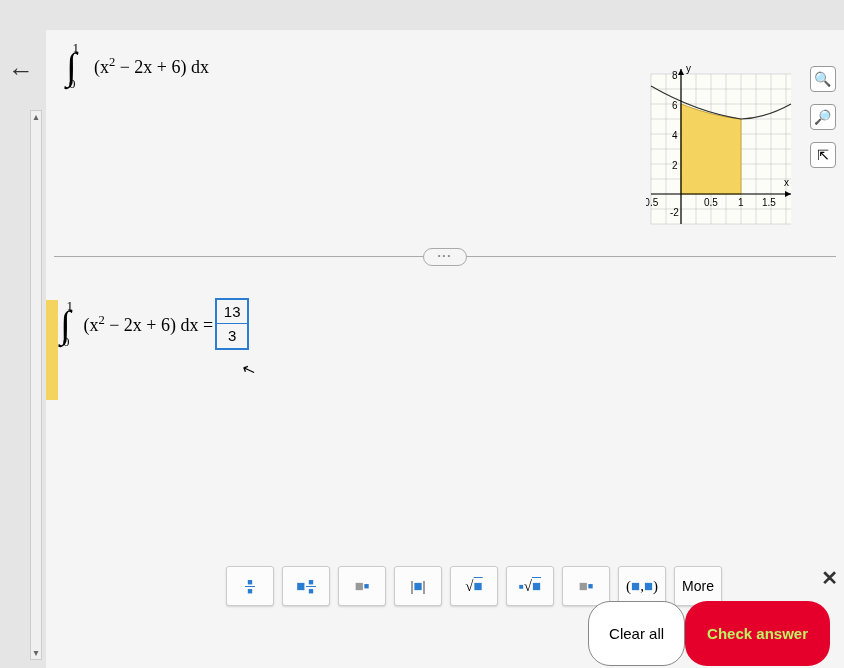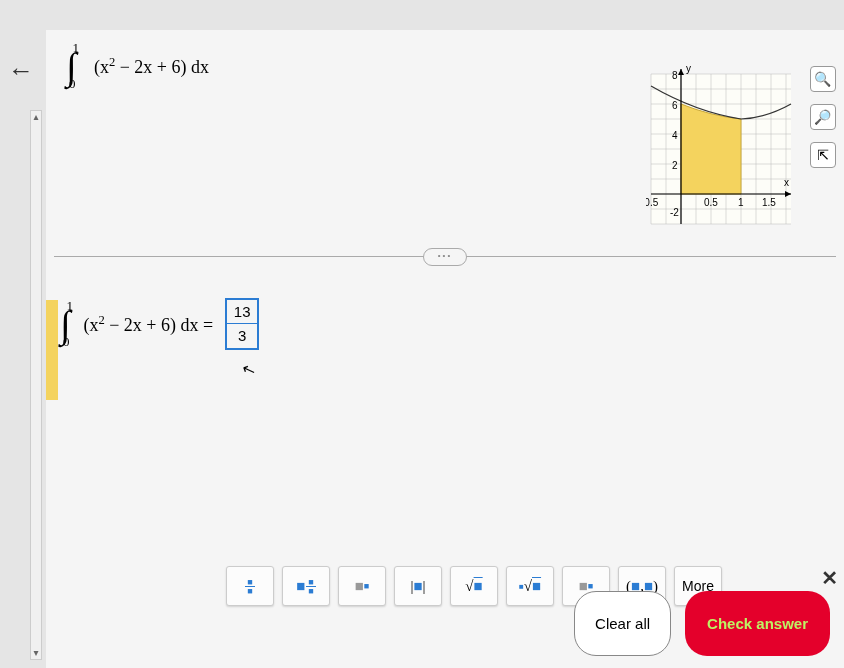--- a/index.html
+++ b/index.html
@@ -17,29 +17,29 @@
 .int-body{display:inline-block;vertical-align:middle}
 sup{font-size:0.7em}
 .right-tools{position:absolute;right:6px;top:36px;width:28px}
 .right-tools div{width:26px;height:26px;border:1px solid #999;border-radius:4px;margin-bottom:12px;background:#fff;text-align:center;line-height:24px;font-size:14px;cursor:pointer}
 .graph{position:absolute;right:48px;top:34px;width:150px;height:170px}
 .divider{position:absolute;left:8px;right:8px;top:226px;border-top:1px solid #aaa}
 .divider-pill{position:absolute;left:50%;top:-9px;transform:translateX(-50%);width:44px;height:18px;border:1px solid #aaa;border-radius:10px;background:#f5f5f5;text-align:center;font-size:8px;color:#888;line-height:14px;letter-spacing:2px}
 .answer-area{position:absolute;left:0;top:268px;right:0}
 .yellow-tab{position:absolute;left:0;top:2px;width:12px;height:100px;background:#f4d35e}
 .answer-line{margin-left:14px;font-family:'Times New Roman',serif;font-size:18px;display:flex;align-items:center}
-.frac-input{display:inline-flex;flex-direction:column;border:2px solid #2b7cd3;margin-left:12px}
+.frac-input{display:inline-flex;flex-direction:column;border:2px solid #2b7cd3;margin-left:2px}
 .frac-input div{width:30px;height:24px;text-align:center;line-height:24px;font-size:15px;font-family:Arial}
 .frac-input .num{border-bottom:1px solid #2b7cd3}
 .cursor-arrow{position:absolute;left:196px;top:62px;font-size:16px;color:#000;transform:rotate(-20deg)}
 .toolbar{position:absolute;left:180px;bottom:62px;display:flex;gap:8px;align-items:center}
 .tool-btn{width:48px;height:40px;background:#fcfcfc;border:1px solid #ccc;border-radius:3px;font-family:'Times New Roman',serif;font-size:15px;display:flex;align-items:center;justify-content:center;cursor:pointer;box-shadow:0 1px 2px rgba(0,0,0,0.15)}
 .tool-more{padding:0 22px;font-family:Arial;font-size:14px}
 .close-x{position:absolute;right:6px;bottom:78px;font-size:20px;font-weight:bold;color:#333;cursor:pointer}
-.bottom-btns{position:absolute;right:14px;bottom:12px;display:flex;gap:14px}
+.bottom-btns{position:absolute;right:14px;bottom:2px;display:flex;}
 .clear-btn{padding:8px 20px;border:1.5px solid #888;border-radius:22px;background:#fff;font-size:15px;cursor:pointer}
 .check-btn{padding:24px 22px;border:none;border-radius:22px;background:#e4002b;color:#bef264;font-size:15px;font-weight:bold;cursor:pointer}
 .mini-frac{display:inline-flex;flex-direction:column;align-items:center;font-size:9px;line-height:8px}
 .mini-frac span:first-child{border-bottom:1px solid #2b7cd3;padding:0 2px}
 .mixed{display:inline-flex;align-items:center;gap:1px}
 </style>
 </head>
 <body>
 
 <div class="back-arrow">←</div>

